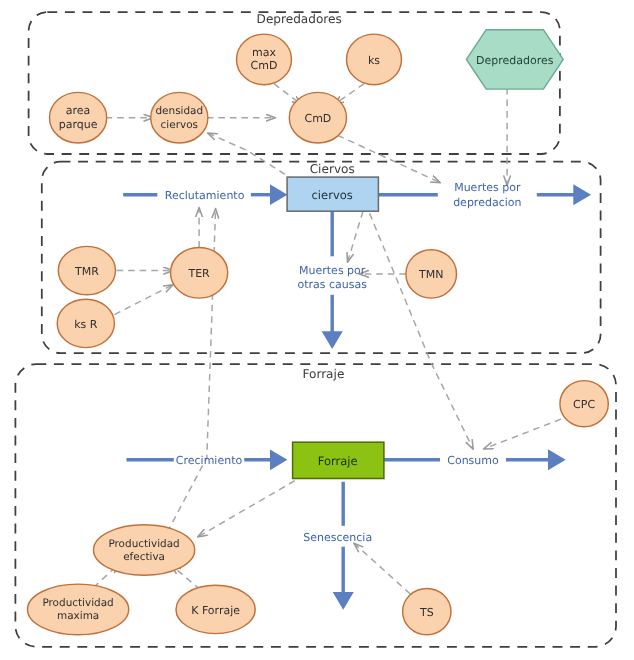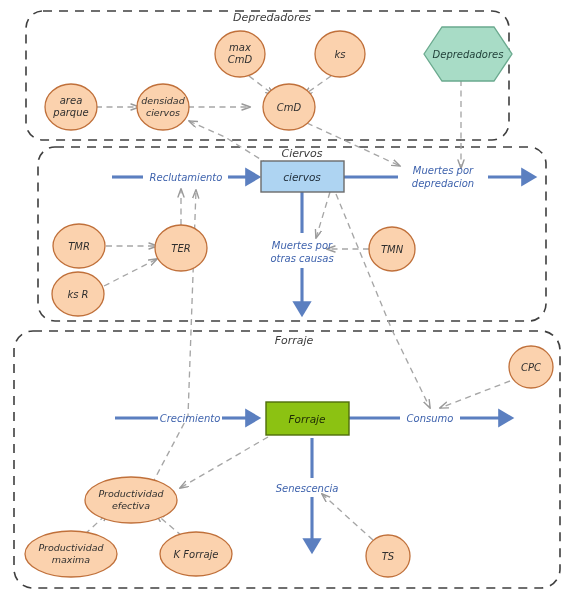--- a/index.html
+++ b/index.html
@@ -1,18 +1,18 @@
 <!DOCTYPE html>
 <html><head>
 <meta charset="utf-8">
 <style>
   html,body{margin:0;padding:0;background:#ffffff;}
   body{width:576px;height:600px;overflow:hidden;
        font-family:"DejaVu Sans","Liberation Sans",sans-serif;}
-  #stage{position:relative;width:576px;height:600px;background:#fff;font-style:italic;}
+  #stage{position:relative;width:576px;height:600px;background:#fff;}
   svg#diagram{position:absolute;left:0;top:0;width:576px;height:600px;display:block;}
 
   .grp-border{fill:none;stroke:#3f3f3f;stroke-width:1.6;
               stroke-dasharray:9 7;stroke-linecap:butt;}
   .grp-title{fill:#3b3b3b;font-size:11px;text-anchor:middle;
              font-family:"DejaVu Sans","Liberation Sans",sans-serif;}
 
   .aux-shape{fill:#fbd2ae;stroke:#c0703a;stroke-width:1.3;}
   .aux-label{fill:#2f2f2f;font-size:10px;text-anchor:middle;
              font-family:"DejaVu Sans","Liberation Sans",sans-serif;}

